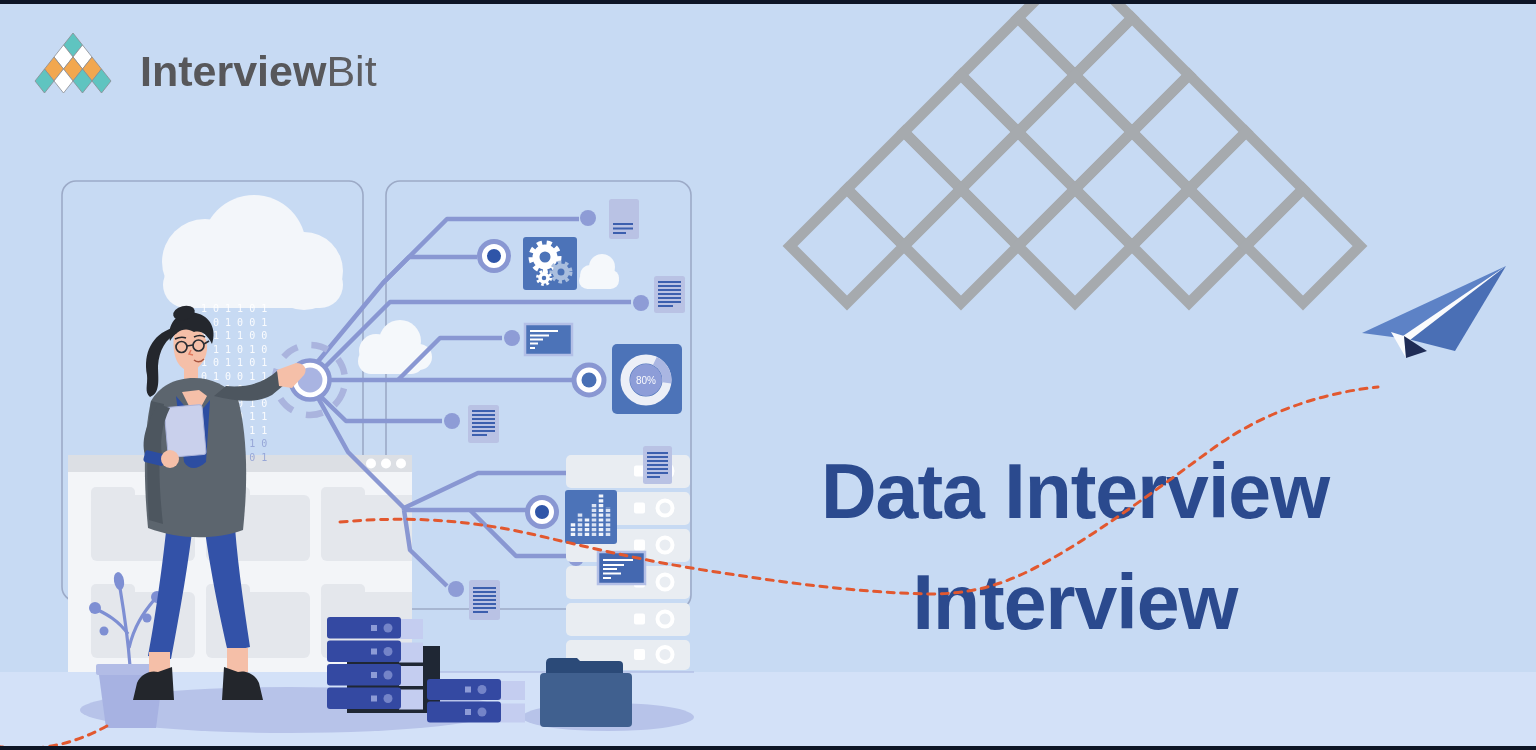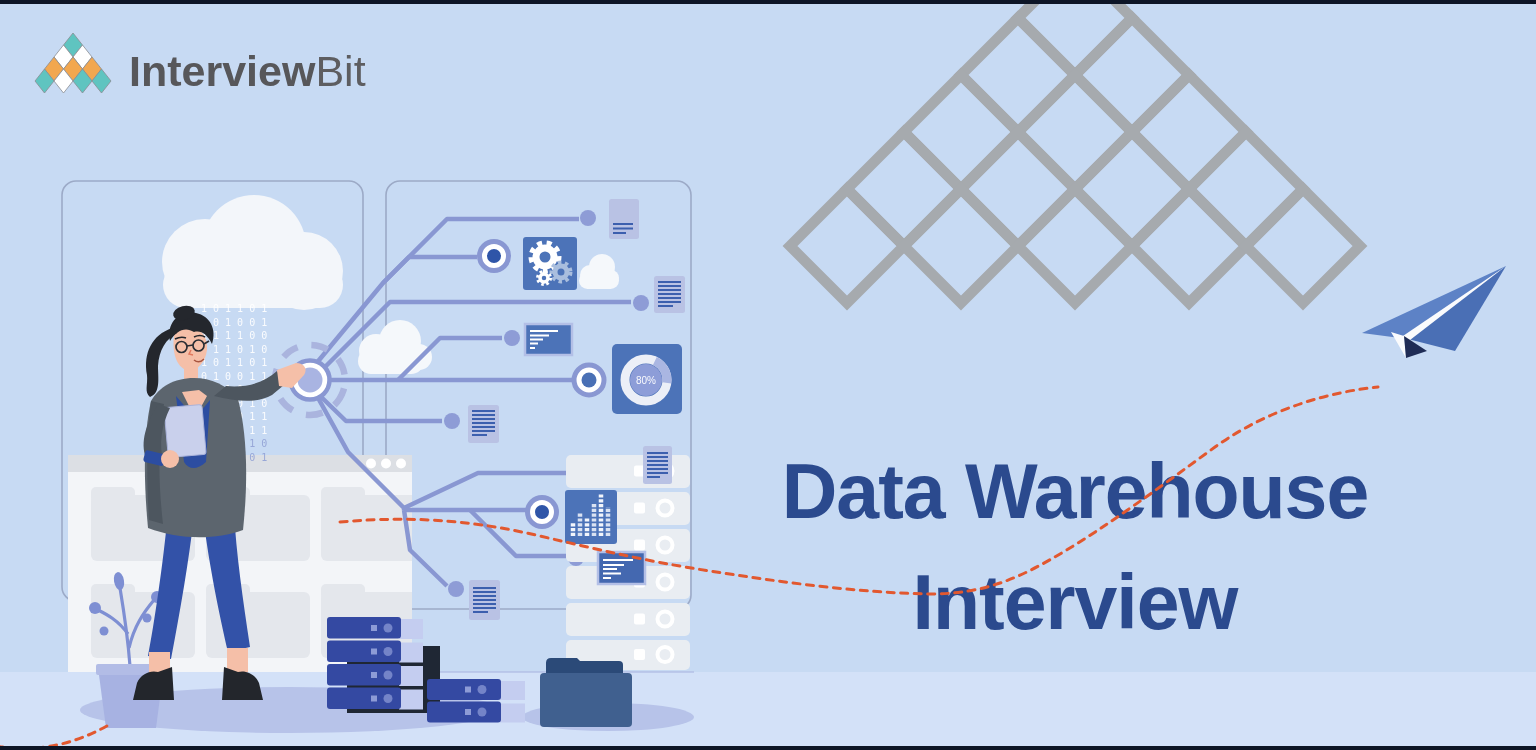--- a/index.html
+++ b/index.html
@@ -4,32 +4,32 @@
 <style>
   html,body{margin:0;padding:0;background:#0d1526;}
   .banner{position:relative;width:1536px;height:750px;background:#c7daf3;overflow:hidden;
           font-family:"Liberation Sans",sans-serif;}
   .edge{position:absolute;left:0;width:1536px;height:4px;background:#0d1526;z-index:6;}
   .edge.top{top:0;} .edge.bottom{bottom:0;}
   .hero-title{position:absolute;left:735px;top:436px;width:680px;z-index:1;
               text-align:center;color:#2b4a8e;font-weight:bold;font-size:77px;
               line-height:111px;letter-spacing:-1px;}
   .scene{position:absolute;left:0;top:0;z-index:2;}
-  .logo{position:absolute;left:34px;top:32px;z-index:3;display:flex;align-items:flex-end;gap:17px;}
+  .logo{position:absolute;left:34px;top:32px;z-index:3;display:flex;align-items:flex-end;gap:28px;}
   .logo-text{font-size:43px;color:#57575a;line-height:1;padding-bottom:2px;}
   .logo-text .bold{font-weight:bold;}
   .logo-text .light{font-weight:300;color:#5d5d60;}
 </style>
 </head>
 <body>
 
 <div class="banner">
 
   <div class="hero-title">
-    <div>Data Warehouse</div>
+    <div>Data Interview</div>
     <div>Interview</div>
   </div>
 
   <svg class="scene" width="1536" height="750" viewBox="0 0 1536 750">
 
     <rect x="0" y="672" width="1536" height="78" fill="#d3e1f8"></rect>
 
     <g fill="none" stroke="#a6aaae" stroke-width="10.5">
       <polygon points="1075,-39 1132,18 1075,75 1018,18"></polygon>
       <polygon points="1018,18 1075,75 1018,132 961,75"></polygon>

